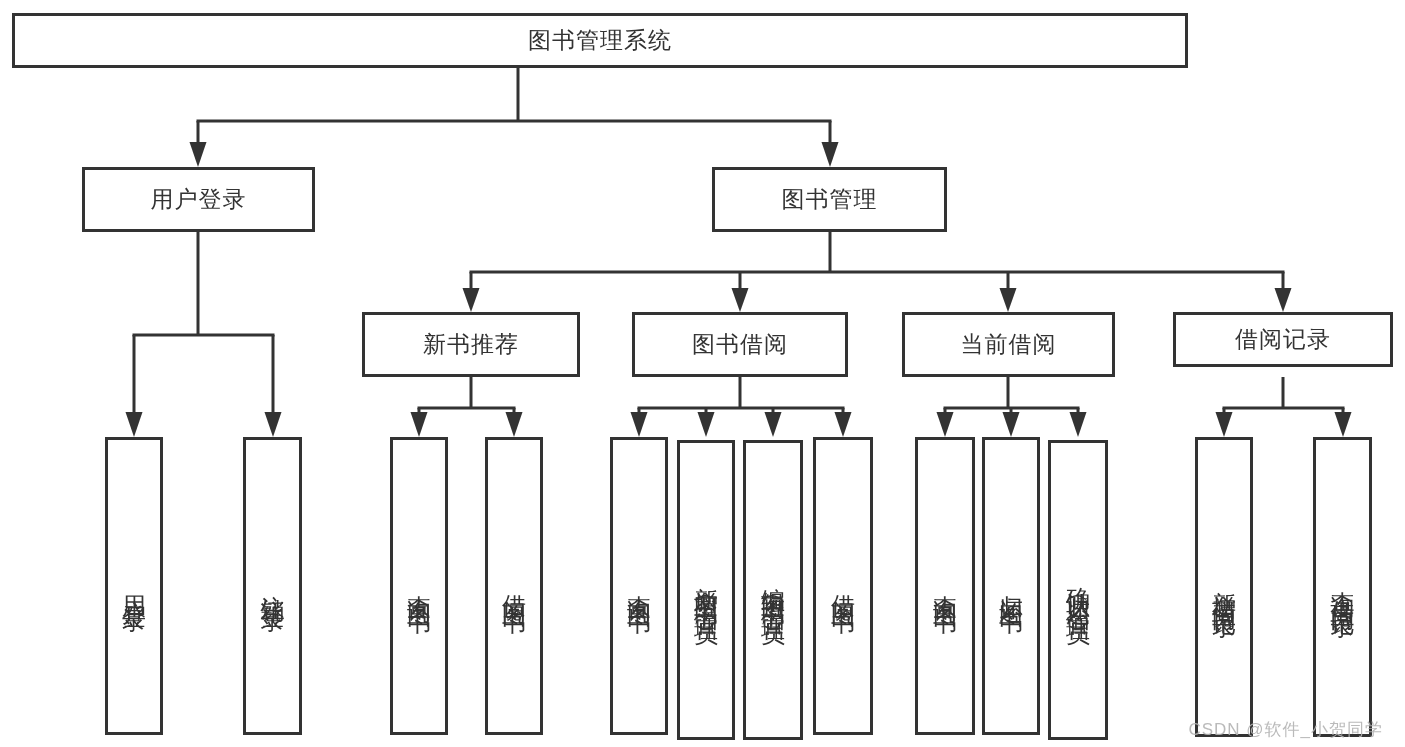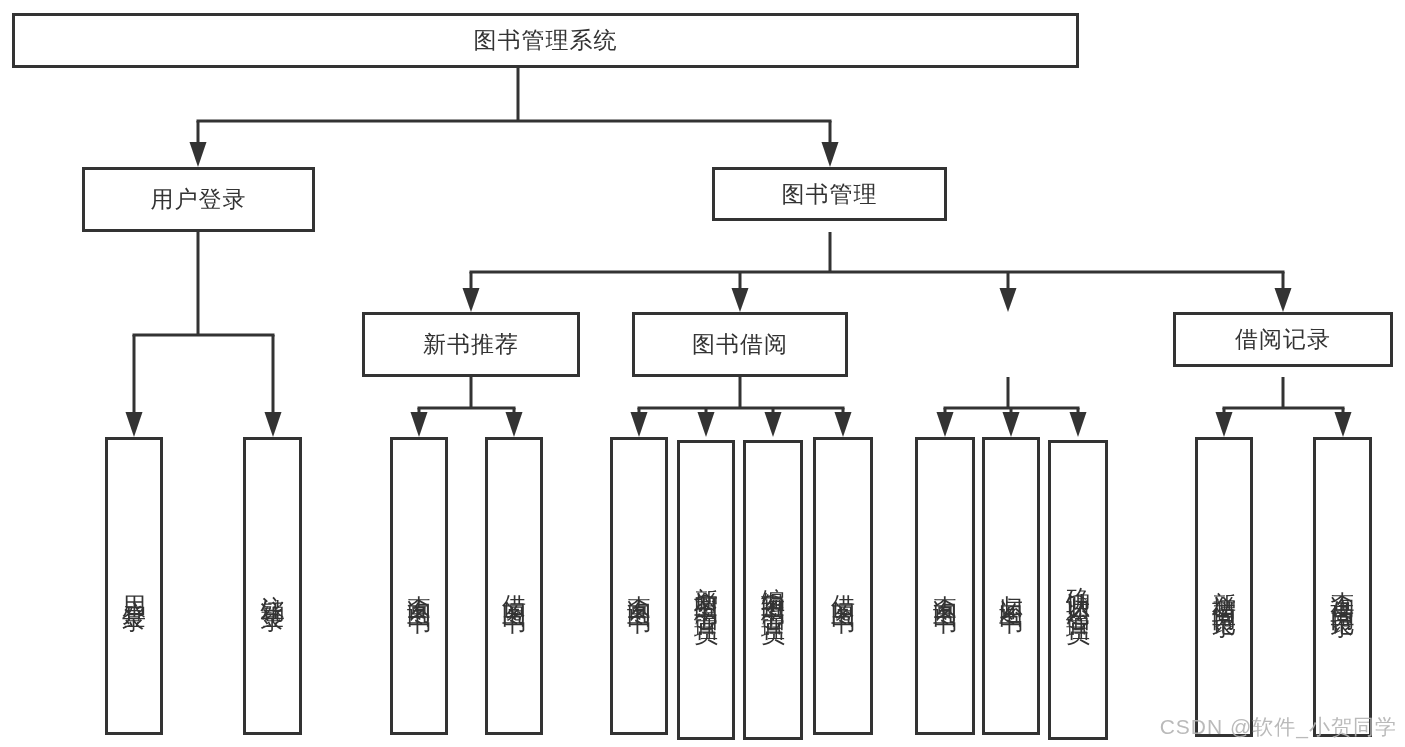--- a/index.html
+++ b/index.html
@@ -39,24 +39,24 @@
     color:var(--text-color);
     font-size:24px;
   }
   .vbox span{
     writing-mode:vertical-rl;
     letter-spacing:5px;
     line-height:1;
     white-space:nowrap;
   }
   .watermark{
-    position:absolute;right:8px;bottom:6px;z-index:5;
+    position:absolute;right:22px;bottom:6px;z-index:5;
     color:var(--watermark-color);
     opacity:.9;
-    font-size:21px;
+    font-size:17px;
     letter-spacing:1px;
     pointer-events:none;
   }
 </style>
 </head>
 <body>
 
 <div class="stage">
 
   <svg class="connectors" width="1405" height="747" viewBox="0 0 1405 747" xmlns="http://www.w3.org/2000/svg">
@@ -128,37 +128,40 @@
     <g>
       <line class="cline" x1="1283" y1="377" x2="1283" y2="408"></line>
       <line class="cbar" x1="1224" y1="408" x2="1343" y2="408"></line>
       <line class="cline" x1="1224" y1="408" x2="1224" y2="414"></line>
       <path class="arrow" d="M1215.5 412 L1232.5 412 L1224 437 Z"></path>
       <line class="cline" x1="1343" y1="408" x2="1343" y2="414"></line>
       <path class="arrow" d="M1334.5 412 L1351.5 412 L1343 437 Z"></path>
     </g>
   </svg>
 
-  <div class="hbox" style="left:12px;top:13px;width:1067px;height:55px">
+  <div class="hbox" style="left:12px;top:13px;width:1176px;height:55px">
     <span>图书管理系统</span>
   </div>
 
   <div class="hbox" style="left:82px;top:167px;width:233px;height:65px">
     <span>用户登录</span>
   </div>
-  <div class="hbox" style="left:712px;top:167px;width:235px;height:54px">
+  <div class="hbox" style="left:712px;top:167px;width:235px;height:65px">
     <span>图书管理</span>
   </div>
 
   <div class="hbox" style="left:632px;top:312px;width:216px;height:65px">
     <span>图书借阅</span>
   </div>
   <div class="hbox" style="left:362px;top:312px;width:218px;height:65px">
     <span>新书推荐</span>
   </div>
+  <div class="hbox" style="left:902px;top:312px;width:213px;height:65px">
+    <span>当前借阅</span>
+  </div>
   <div class="hbox" style="left:1173px;top:312px;width:220px;height:55px">
     <span>借阅记录</span>
   </div>
 
   <div class="vbox" style="left:105px;top:437px;width:58px;height:298px">
     <span>用户登录</span>
   </div>
   <div class="vbox" style="left:243px;top:437px;width:59px;height:298px">
     <span>注销登录</span>
   </div>

